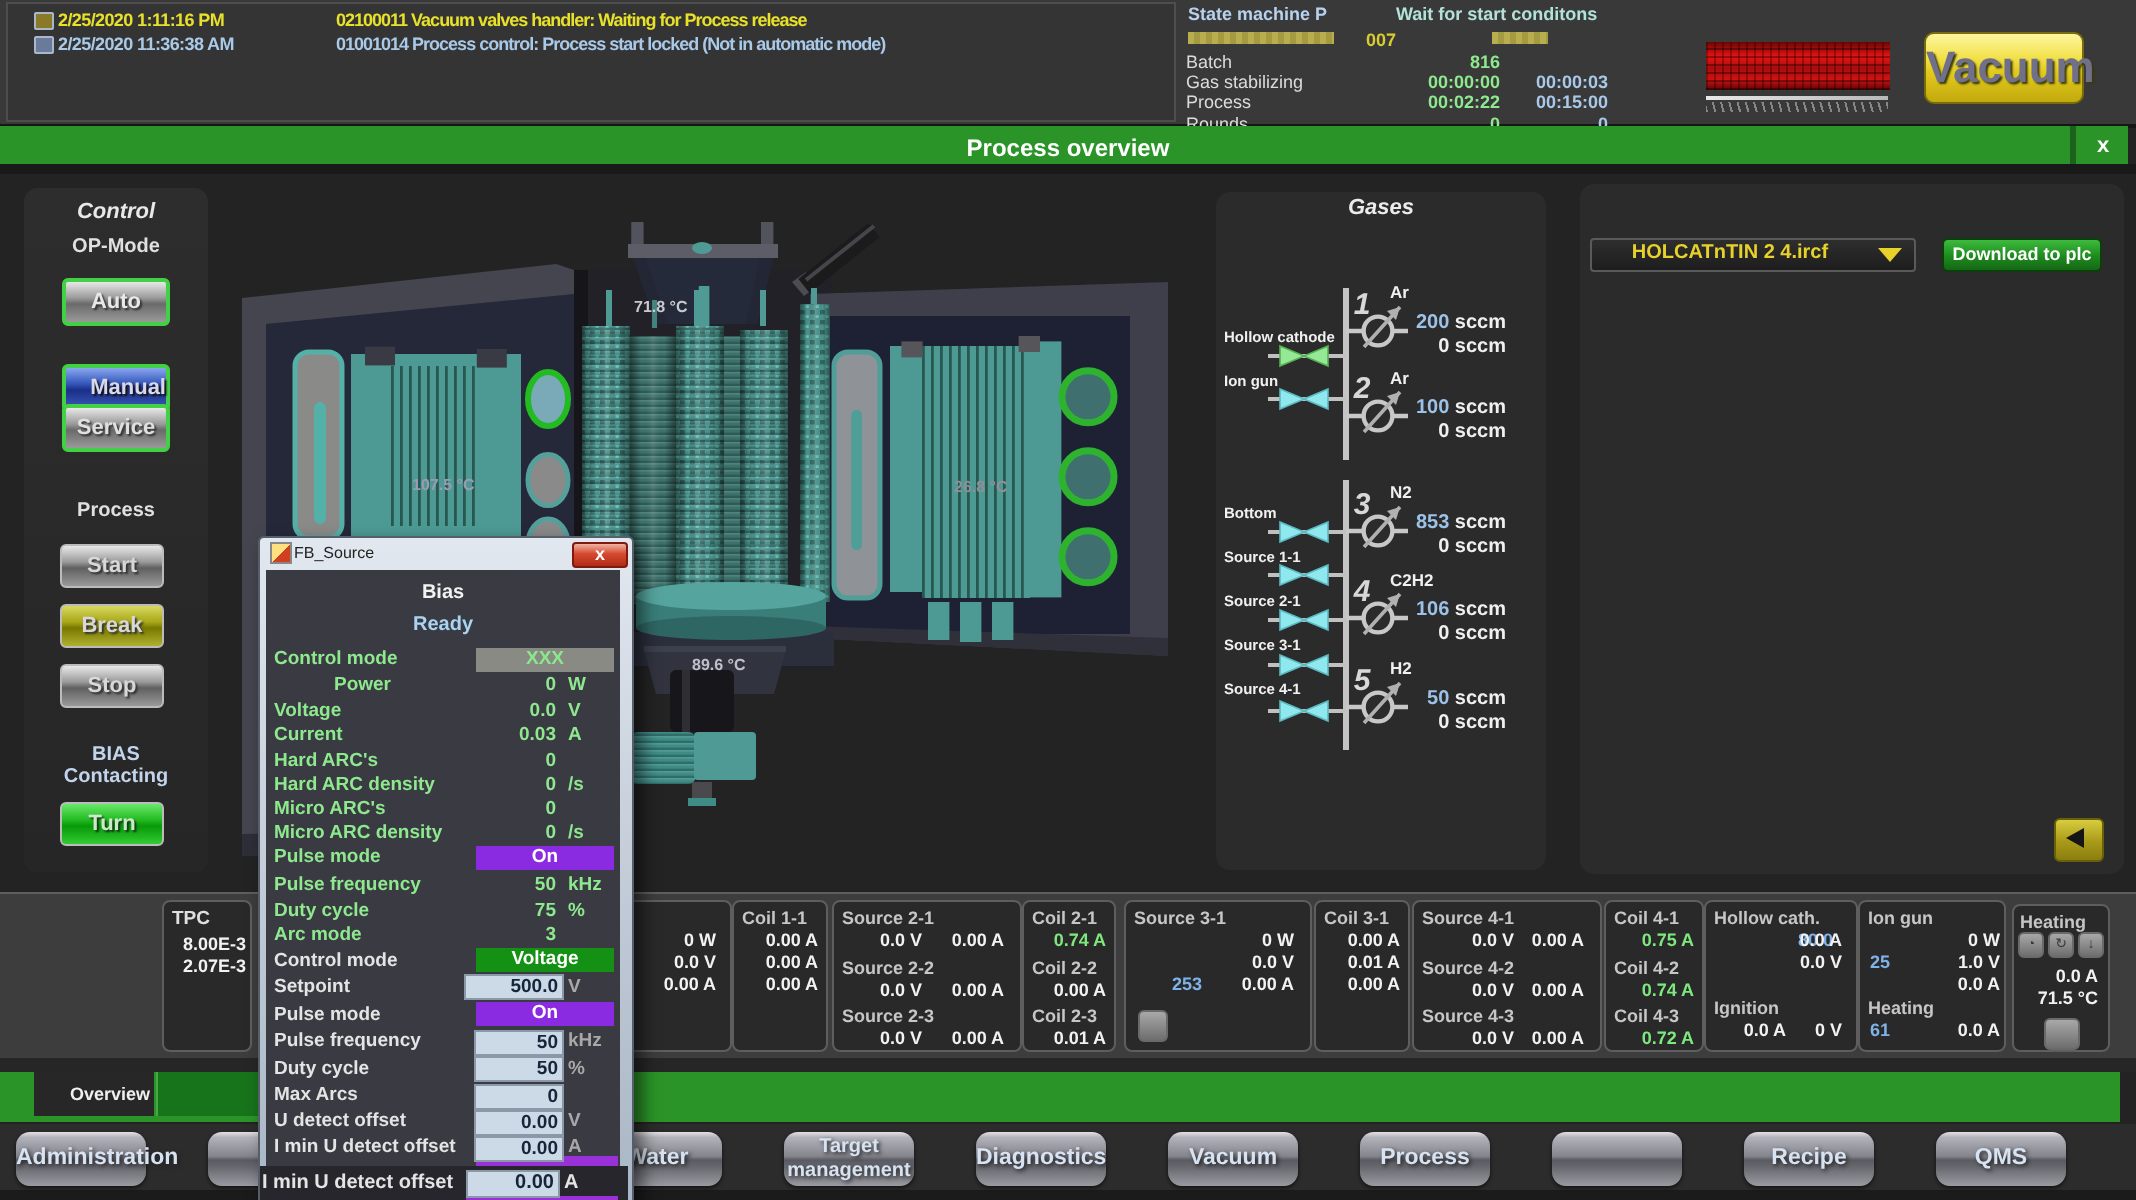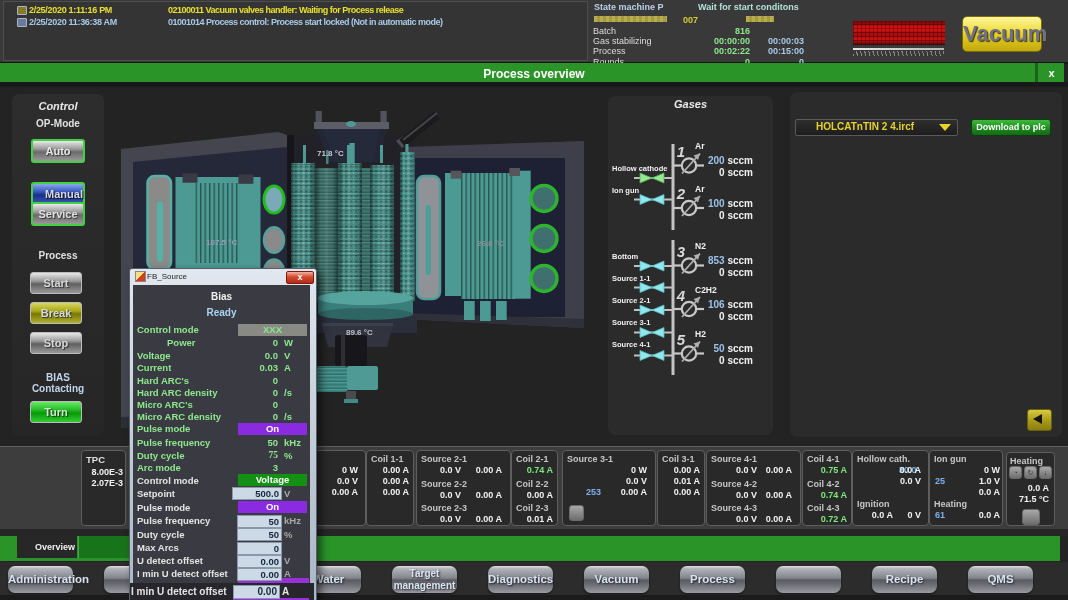--- a/index.html
+++ b/index.html
@@ -470,21 +470,21 @@
     <div class="valg" style="top:398.5px;">0</div>
   <div class="lblg" style="left:137px;top:410.5px;">Micro ARC density</div>
     <div class="valg" style="top:410.5px;">0</div>
     <div class="unitg" style="top:410.5px;">/s</div>
   <div class="lblg" style="left:137px;top:423px;">Pulse mode</div>
   <div class="pbox" style="top:423px;background:#8a2be2;">On</div>
   <div class="lblg" style="left:137px;top:436.5px;">Pulse frequency</div>
     <div class="valg" style="top:436.5px;">50</div>
     <div class="unitg" style="top:436.5px;">kHz</div>
   <div class="lblg" style="left:137px;top:449.5px;">Duty cycle</div>
-    <div class="valg" style="top:449.5px;font-family:Liberation Serif, serif;">75</div>
+    <div class="valg" style="top:449.5px;">75</div>
     <div class="unitg" style="top:449.5px;">%</div>
   <div class="lblg" style="left:137px;top:461.5px;">Arc mode</div>
     <div class="valg" style="top:461.5px;">3</div>
 
   <div class="lblw" style="left:137px;top:474.5px;">Control mode</div>
   <div class="pbox" style="top:474px;background:#149114;">Voltage</div>
   <div class="lblw" style="left:137px;top:488px;">Setpoint</div>
   <div class="pinp" style="top:487px;left:232px;width:46px;">500.0</div>
     <div class="unitgr" style="top:488px;">V</div>
   <div class="lblw" style="left:137px;top:501.5px;">Pulse mode</div>

